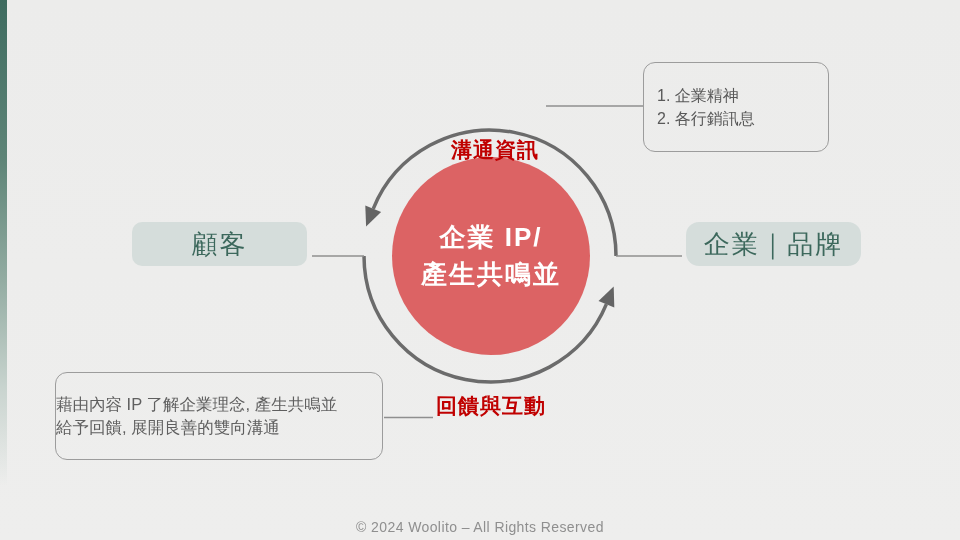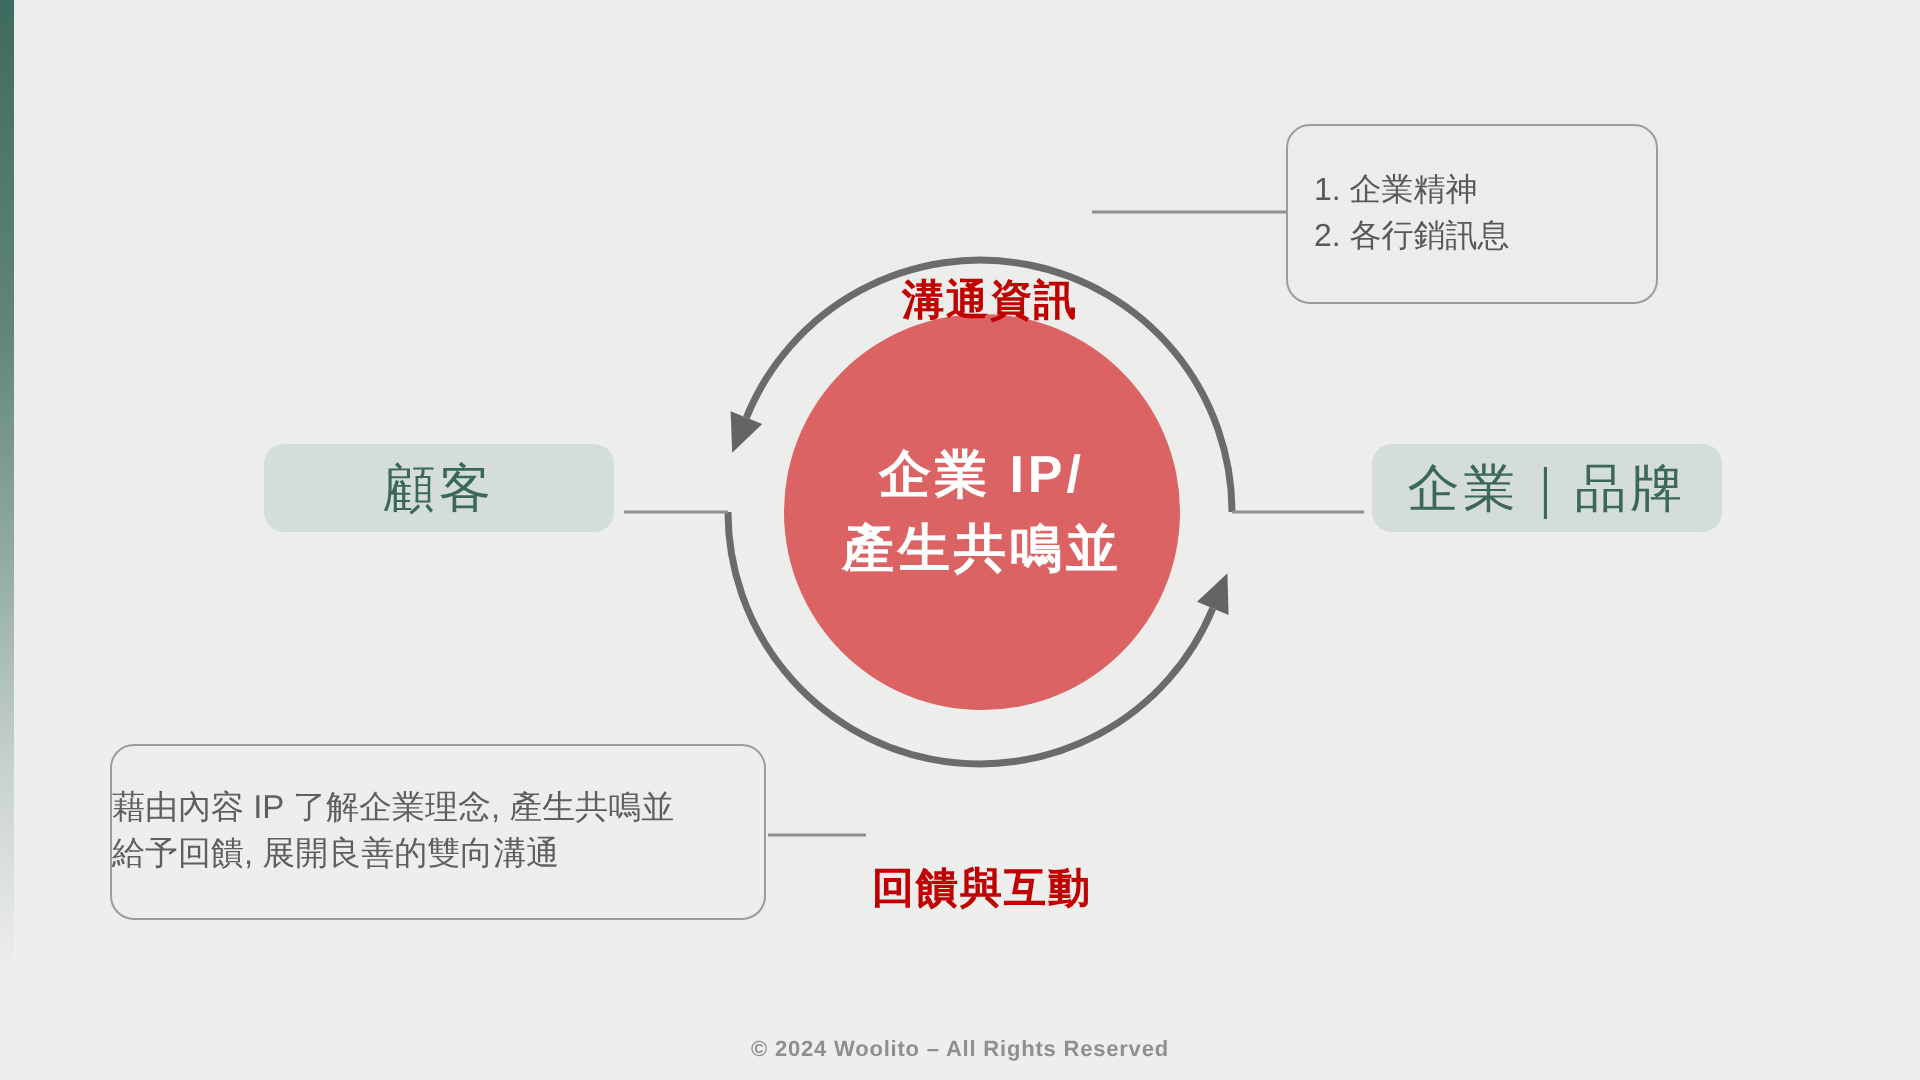--- a/index.html
+++ b/index.html
@@ -39,44 +39,44 @@
     color:#FFFFFF;font-size:26px;font-weight:bold;line-height:37px;
     letter-spacing:2px;text-align:center;
   }
   .node{
     position:absolute;width:175px;height:44px;border-radius:10px;
     background:var(--node-fill);
     display:flex;align-items:center;justify-content:center;
     color:var(--node-text);font-size:26px;letter-spacing:2px;
   }
   .node.left{left:132px;top:222px;}
-  .node.right{left:686px;top:222px;}
+  .node.right{left:686px;top:222px;border-radius:13px;}
   .info-box{
     position:absolute;border:1.4px solid var(--border-gray);border-radius:12px;
     background:transparent;color:var(--body-text);
     display:flex;flex-direction:column;justify-content:center;
   }
   .info-box.top{
     left:643px;top:62px;width:186px;height:90px;
     padding-left:13px;font-size:16px;line-height:23px;
   }
   .info-box.bottom{
     left:55px;top:372px;width:328px;height:88px;
     padding-left:0;padding-right:6px;font-size:16.5px;line-height:23px;
     color:#5F5F5F;
   }
   .flow-label{
     position:absolute;color:var(--label-red);
     font-size:21px;font-weight:bold;letter-spacing:1px;white-space:nowrap;
   }
   .flow-label.top{left:451px;top:95px;margin-top:41px;}
-  .flow-label.bottom{left:436px;top:430px;text-align:center;}
+  .flow-label.bottom{left:436px;top:392px;text-align:center;}
   .footer{
     position:absolute;left:0;top:519px;width:960px;text-align:center;
-    color:var(--footer-text);font-size:11px;letter-spacing:0.4px;font-weight:bold;
+    color:var(--footer-text);font-size:14px;letter-spacing:0.4px;
   }
 </style>
 </head>
 <body>
 
 <div class="slide">
 
   <div class="edge-strip"></div>
 
   <svg class="connectors" width="960" height="540" viewBox="0 0 960 540">

